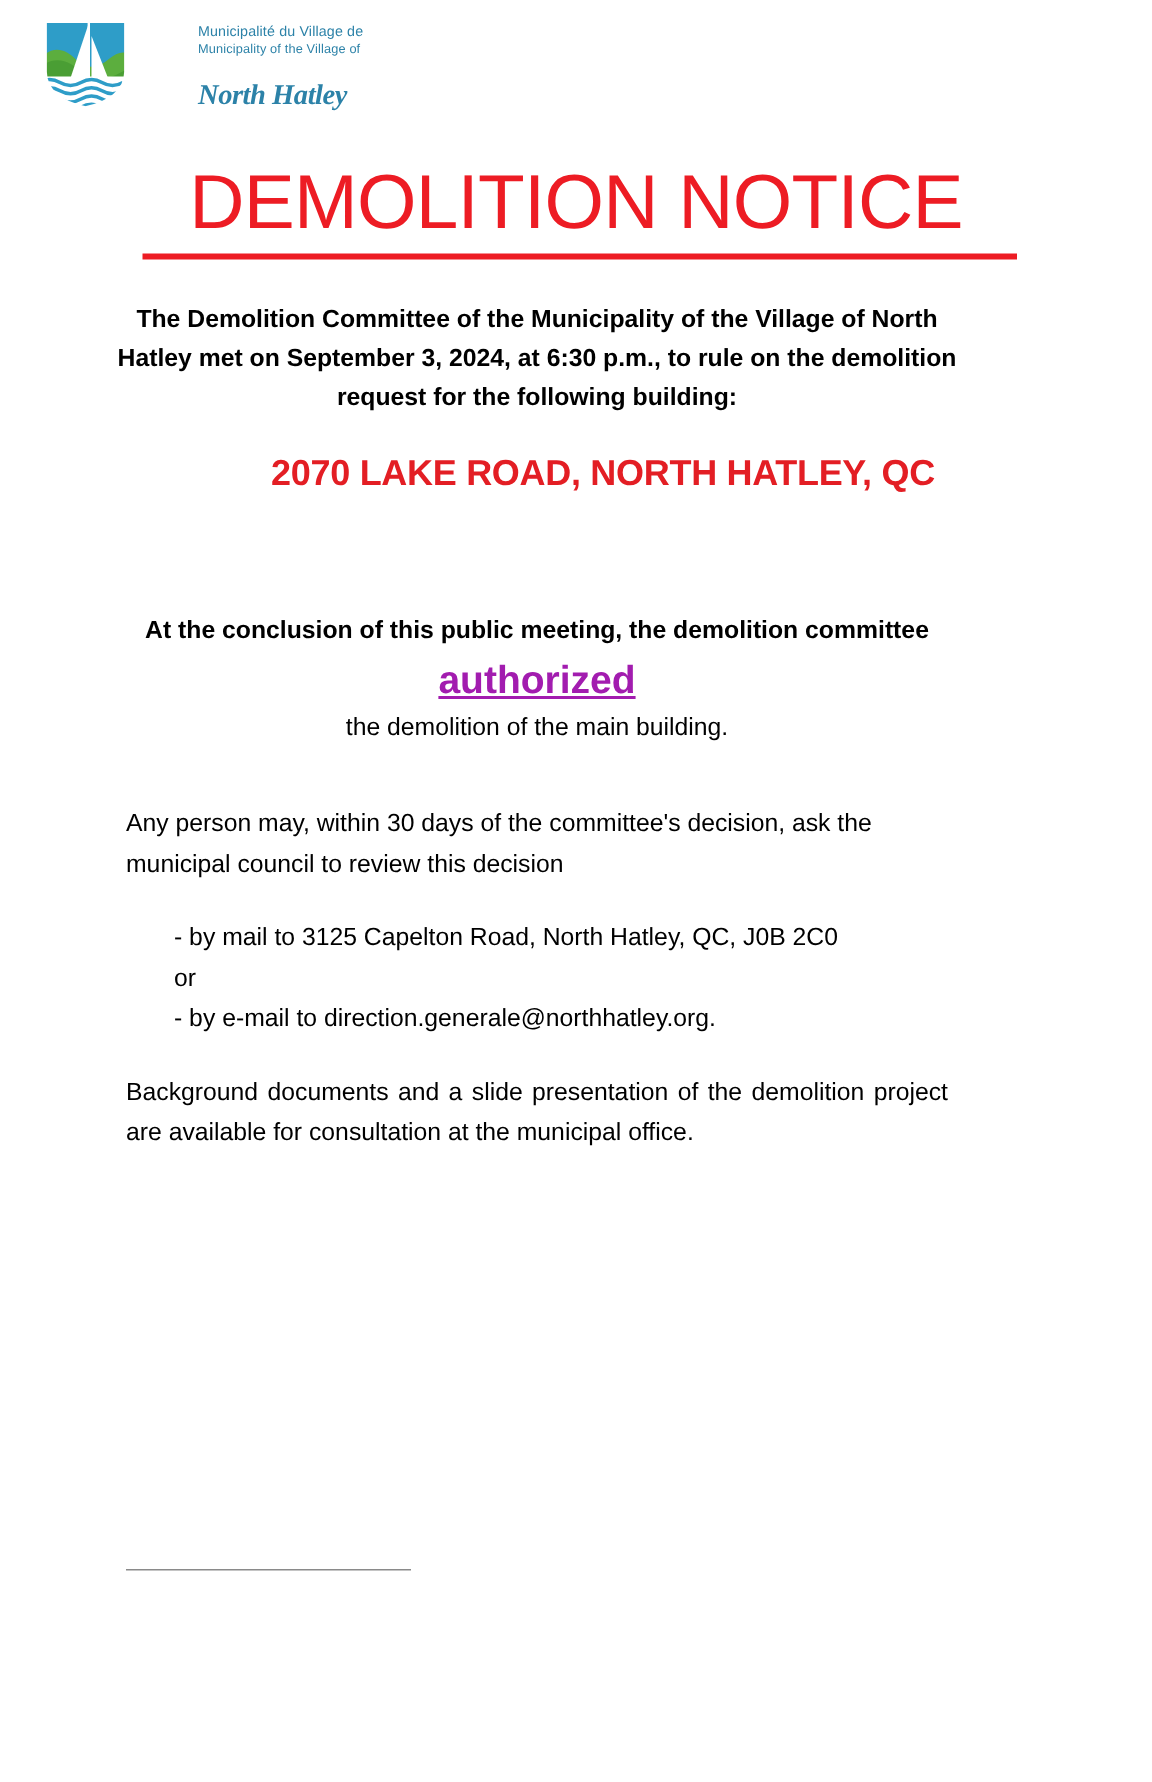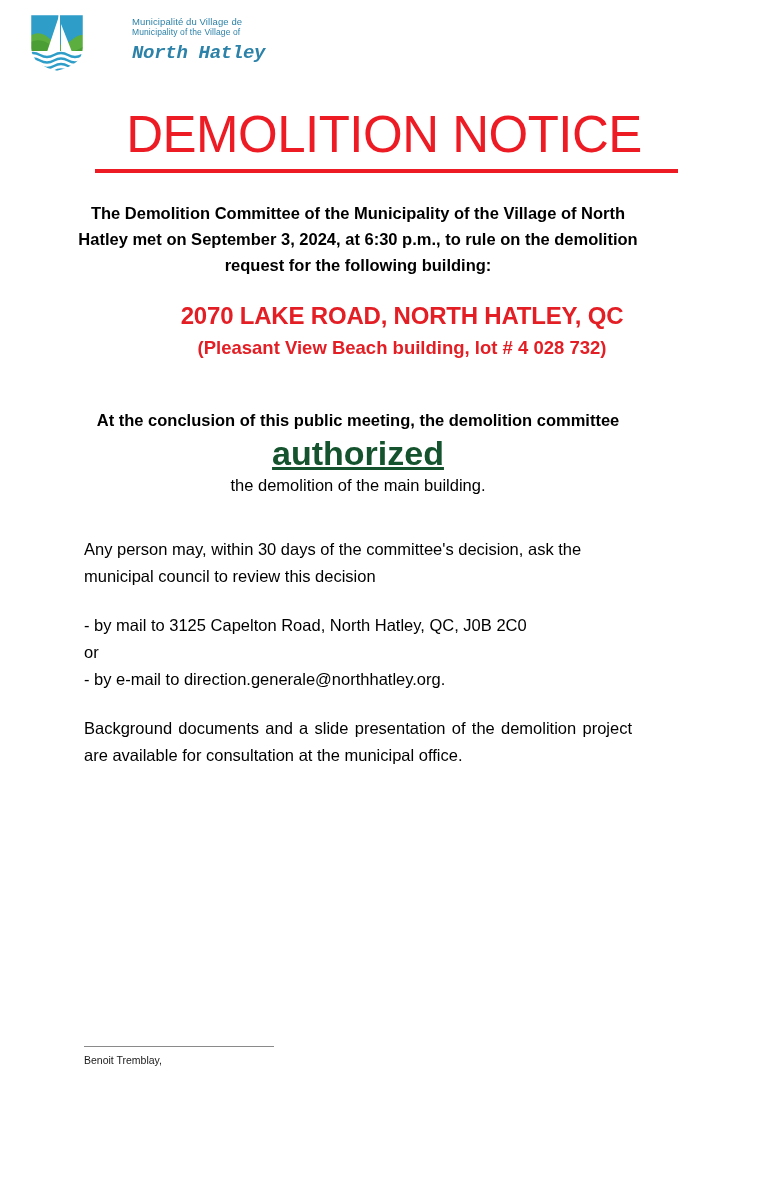--- a/index.html
+++ b/index.html
@@ -42,27 +42,27 @@
     white-space: nowrap;
   }
   .muni-line-en {
     font-size: 8.5px;
     color: #2c82a8;
     line-height: 11px;
     letter-spacing: 0.1px;
     white-space: nowrap;
   }
   .muni-name {
-    font-family: Liberation Mono, monospace;
+    font-family: Liberation Serif, serif;
     font-weight: bold;
     font-style: italic;
     font-size: 19px;
     color: #2c82a8;
     line-height: 22px;
-    margin-top: 4px;
+    margin-top: 15px;
     letter-spacing: -0.3px;
     white-space: nowrap;
   }
 
   h1.notice-title {
     margin: 0;
     position: absolute;
     top: 106px;
     left: 0;
     width: 768px;
@@ -121,23 +121,23 @@
     top: 408px;
     padding: 0 48px;
     text-align: center;
   }
   .decision-lead {
     font-size: 16.5px;
     font-weight: bold;
     line-height: 25px;
   }
   .decision-verdict {
-    font-size: 34px;
-    font-weight: bold;
-    color: #14532d;
+    font-size: 26px;
+    font-weight: bold;
+    color: #a21caf;
     text-decoration: underline;
     text-underline-offset: 2px;
     line-height: 36px;
     margin-top: 2px;
   }
   .decision-tail {
     font-size: 16.5px;
     font-weight: normal;
     line-height: 25px;
     margin-top: 2px;
@@ -157,20 +157,21 @@
     text-align: justify;
   }
   .body-copy p:last-child {
     margin-bottom: 0;
   }
   .tight {
     margin-bottom: 22px;
   }
   .tight div {
     line-height: 27px;
+    margin-left: 32px;
   }
 
   
   .signature {
     position: absolute;
     top: 1046px;
     left: 84px;
     width: 300px;
   }
   .sig-rule {
@@ -219,35 +220,33 @@
   </div>
 </div>
 
 <h1 class="notice-title">DEMOLITION NOTICE</h1>
 <div class="title-rule"></div>
 
 <div class="block intro">The Demolition Committee of the Municipality of the Village of North Hatley met on September 3, 2024, at 6:30 p.m., to rule on the demolition request for the following building:</div>
 
 <div class="block address">
   <div class="address-main">2070 LAKE ROAD, NORTH HATLEY, QC</div>
-  <div class="address-sub">(Pleasant View Beach building, lot # 4 028 732)</div>
 </div>
 
 <div class="block decision">
   <div class="decision-lead">At the conclusion of this public meeting, the demolition committee</div>
   <div class="decision-verdict">authorized</div>
   <div class="decision-tail">the demolition of the main building.</div>
 </div>
 
 <div class="block body-copy">
   <p>Any person may, within 30 days of the committee's decision, ask the municipal council to review this decision</p>
   <div class="tight">
     <div>- by mail to 3125 Capelton Road, North Hatley, QC, J0B 2C0</div>
     <div>or</div>
     <div>- by e-mail to direction.generale@northhatley.org.</div>
   </div>
   <p class="justify">Background documents and a slide presentation of the demolition project are available for consultation at the municipal office.</p>
 </div>
 
 <div class="signature">
   <div class="sig-rule"></div>
-  <div class="sig-name">Benoit Tremblay,</div>
 </div>
 
 </body></html>

